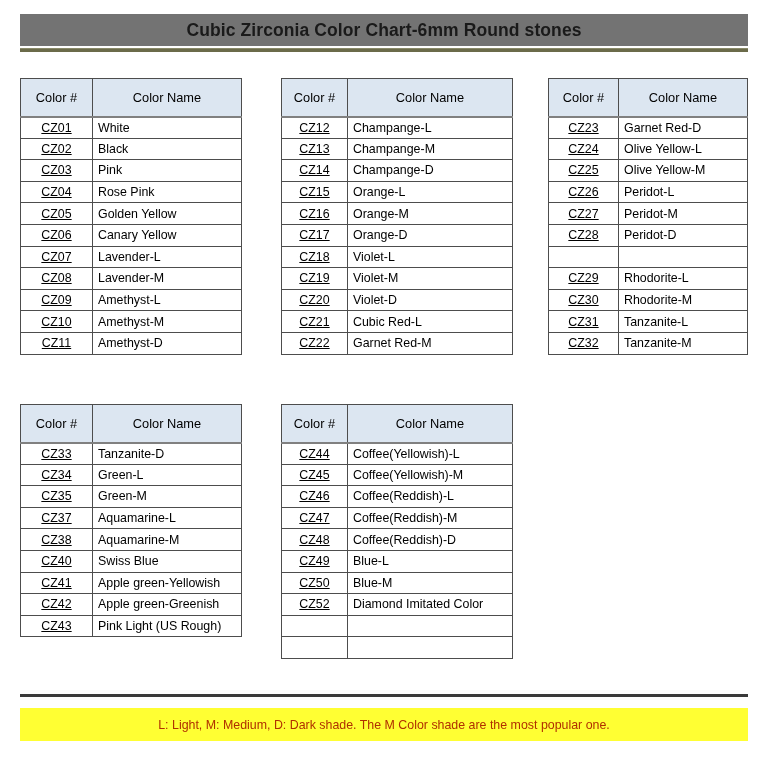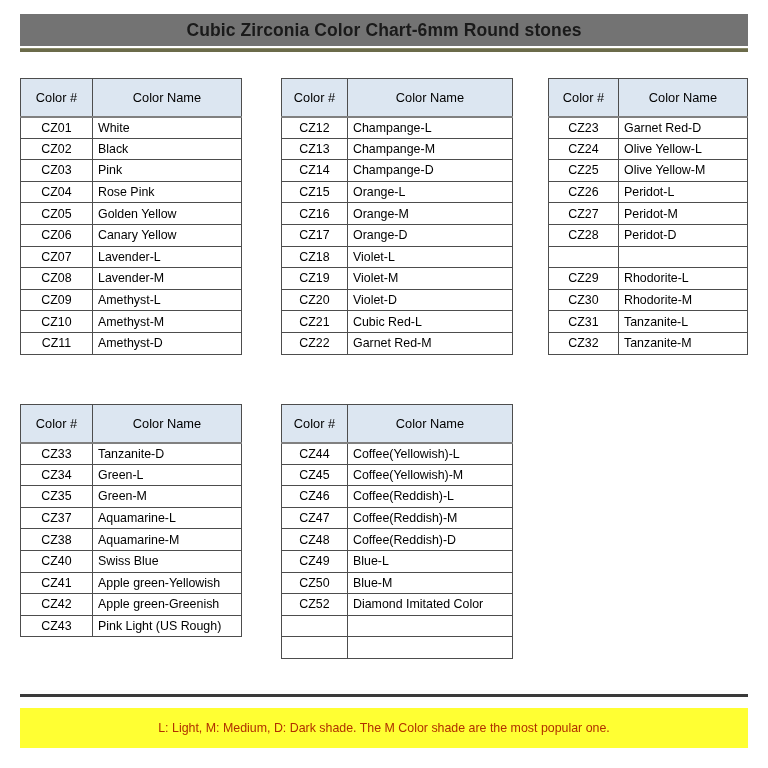--- a/index.html
+++ b/index.html
@@ -75,20 +75,21 @@
     font-weight: normal;
     text-align: center;
     padding: 0;
     height: 38px;
     font-size: 12.8px;
     border-bottom: 2px solid #808080;
   }
   .tbl td.code {
     text-align: center;
     padding: 0;
+    text-decoration: underline;
   }
   .tbl tr.blank td {
     height: 21.6px;
   }
 
   
   #tbl-1 { left: 20px;  top: 78px;  width: 222px; }
   #tbl-2 { left: 281px; top: 78px;  width: 232px; }
   #tbl-3 { left: 548px; top: 78px;  width: 200px; }
   #tbl-4 { left: 20px;  top: 404px; width: 222px; }
@@ -105,21 +106,21 @@
     top: 694px;
     width: 728px;
     height: 3px;
     background: #3a3a3a;
   }
   .footer-banner {
     position: absolute;
     left: 20px;
     top: 708px;
     width: 728px;
-    height: 40px;
+    height: 33px;
     background: #ffff33;
     display: flex;
     align-items: center;
     justify-content: center;
   }
   .footer-text {
     font-size: 12.4px;
     color: #b03000;
     white-space: nowrap;
   }

